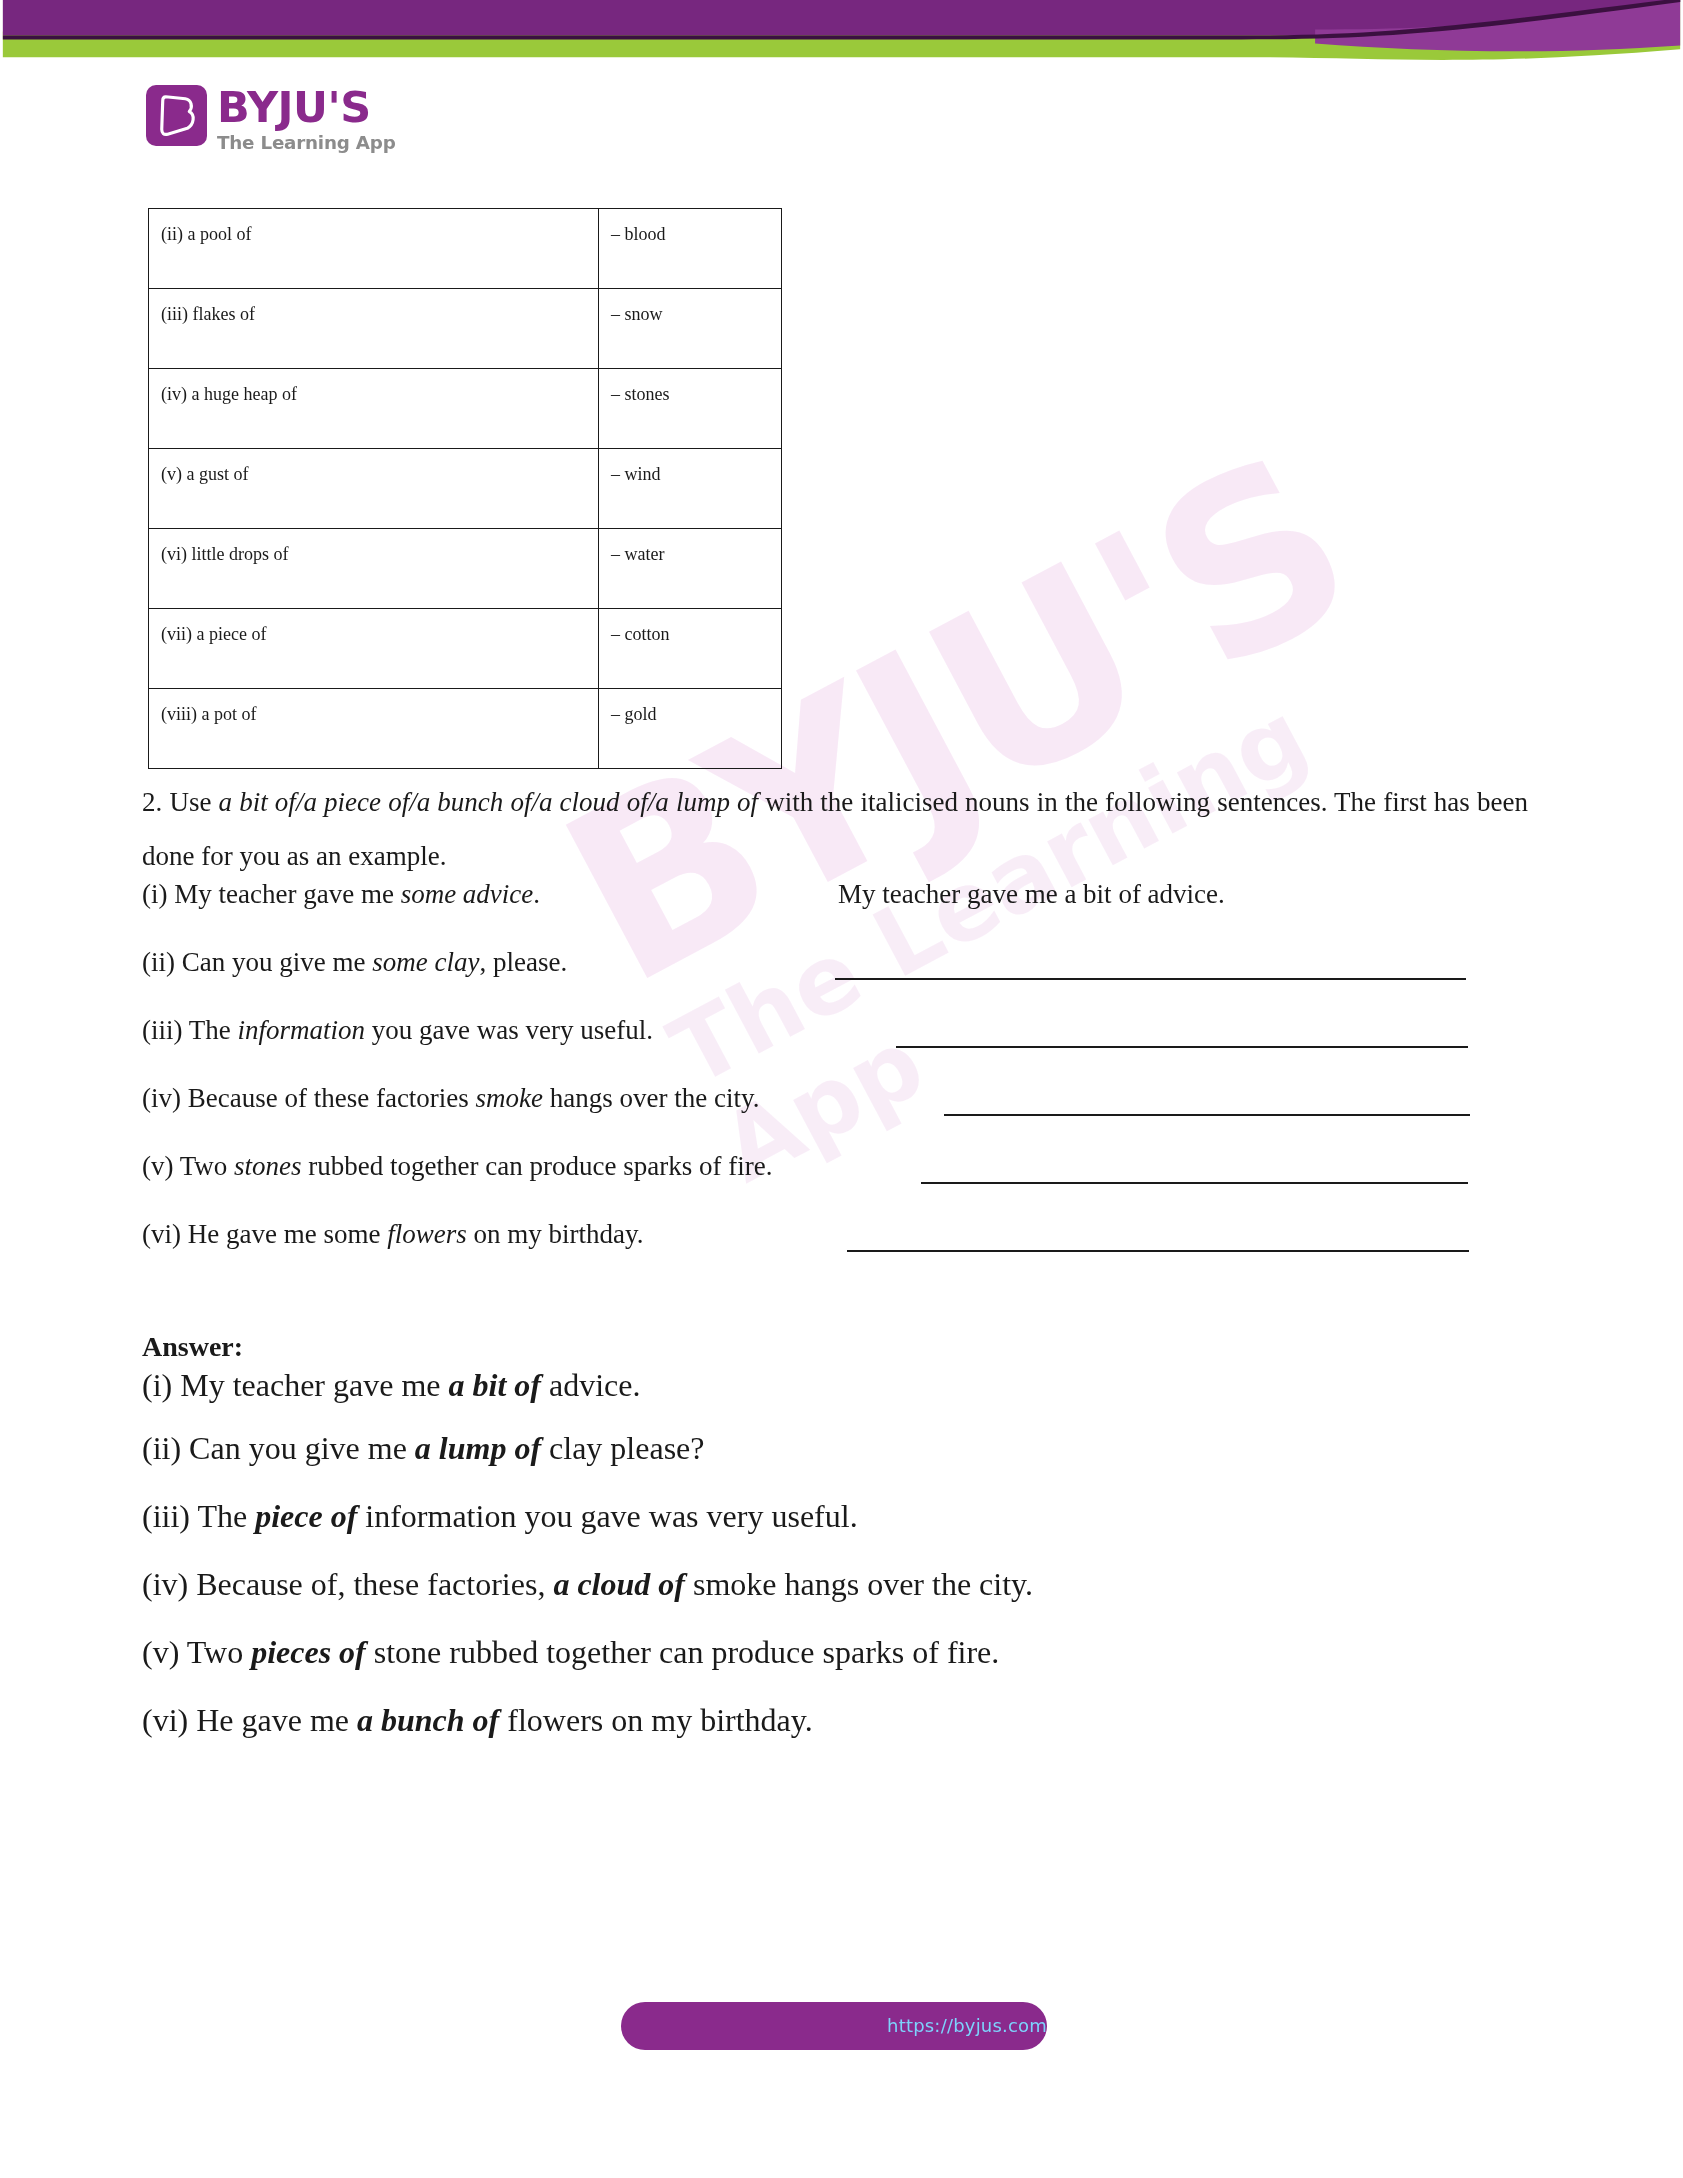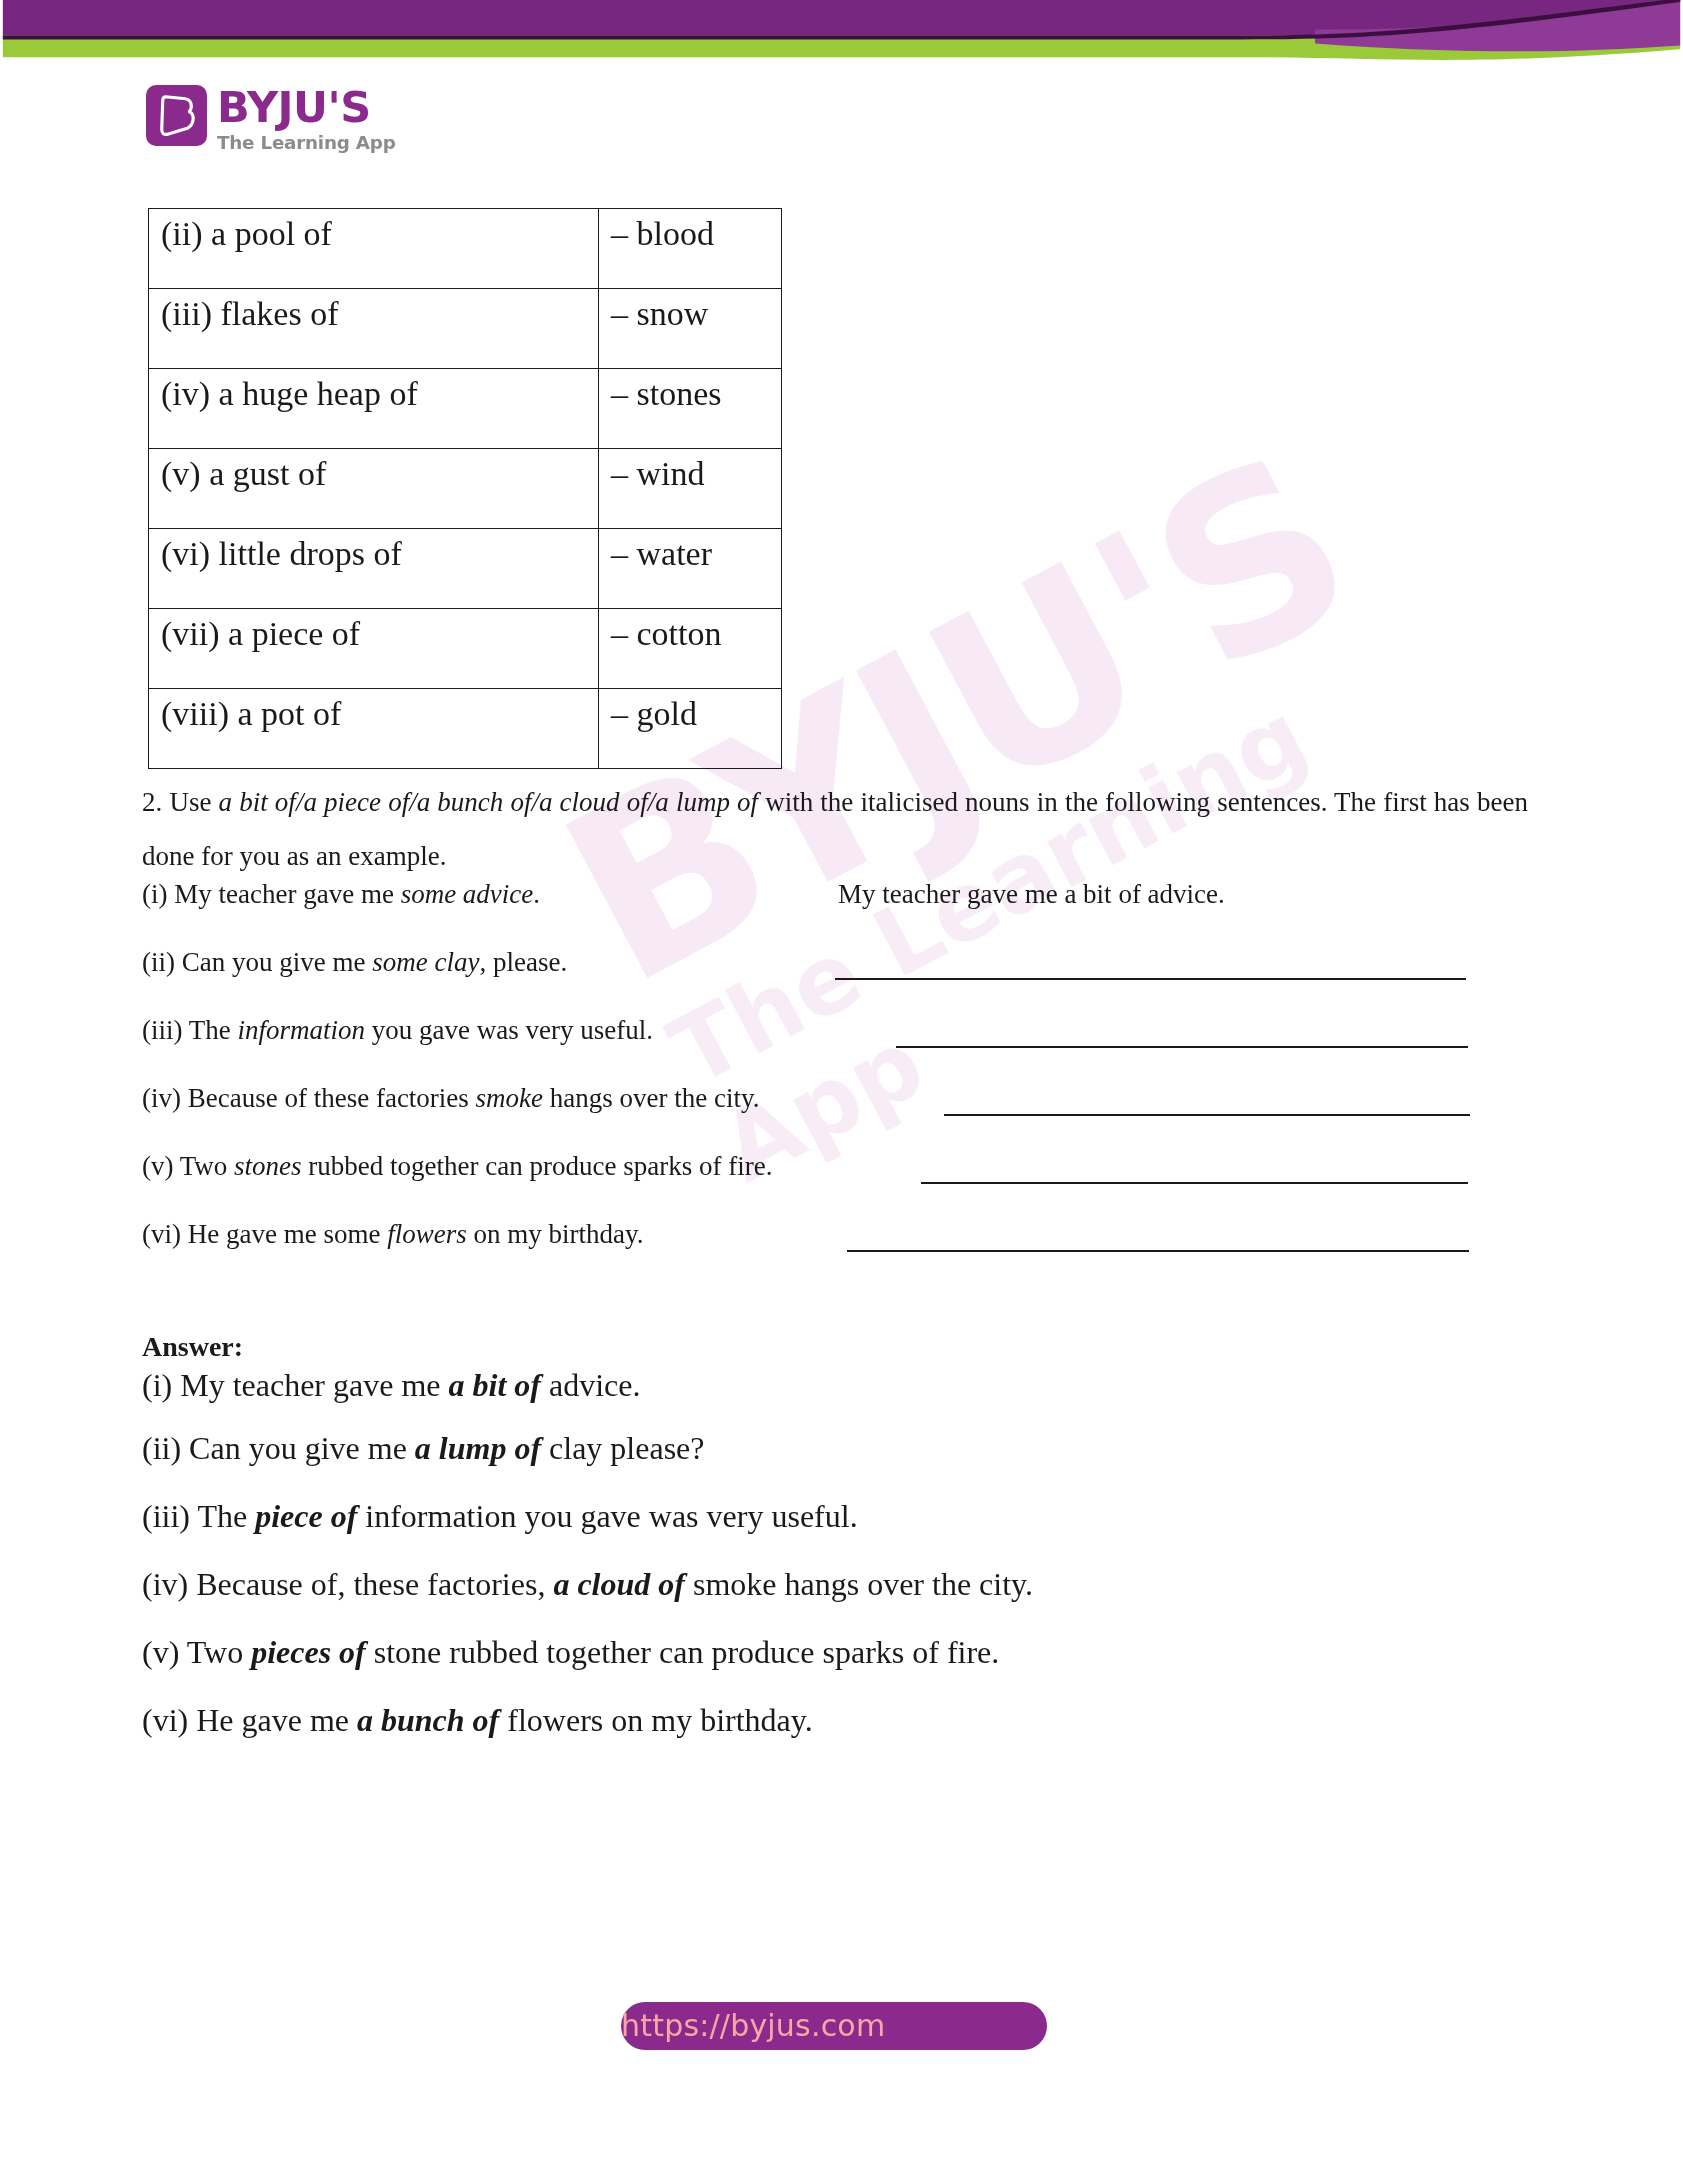--- a/index.html
+++ b/index.html
@@ -127,21 +127,21 @@
   .match-table {
     position: absolute;
     left: 148px;
     top: 208px;
     width: 634px;
     border-collapse: collapse;
     table-layout: fixed;
   }
   .match-table td {
     border: 1.6px solid #1a1a1a;
-    font-size: 34px;
+    font-size: 18px;
     line-height: 32px;
     padding: 9px 0 38px 12px;
     vertical-align: top;
     height: 71px;
   }
   .col-left  { width: 450px; }
   .col-right { width: 183px; }
 
   
   .q-block {
@@ -213,25 +213,25 @@
 
   
   .footer-btn {
     position: absolute;
     left: 621px;
     top: 2002px;
     width: 426px;
     height: 48px;
     background: #8a2a8c;
     border-radius: 24px;
-    color: #fca5a5;
-    font-family: "DejaVu Sans", sans-serif;
-    font-size: 30px;
+    color: #7dd3fc;
+    font-family: "DejaVu Sans", sans-serif;
+    font-size: 18px;
     line-height: 48px;
-    text-align: left;
+    text-align: right;
     letter-spacing: 0.2px;
     z-index: 6;
   }
 </style>
 </head>
 <body>
 
 <div class="header-deco">
   <svg width="1683" height="74" viewBox="0 0 1700 75" xmlns="http://www.w3.org/2000/svg">
 

